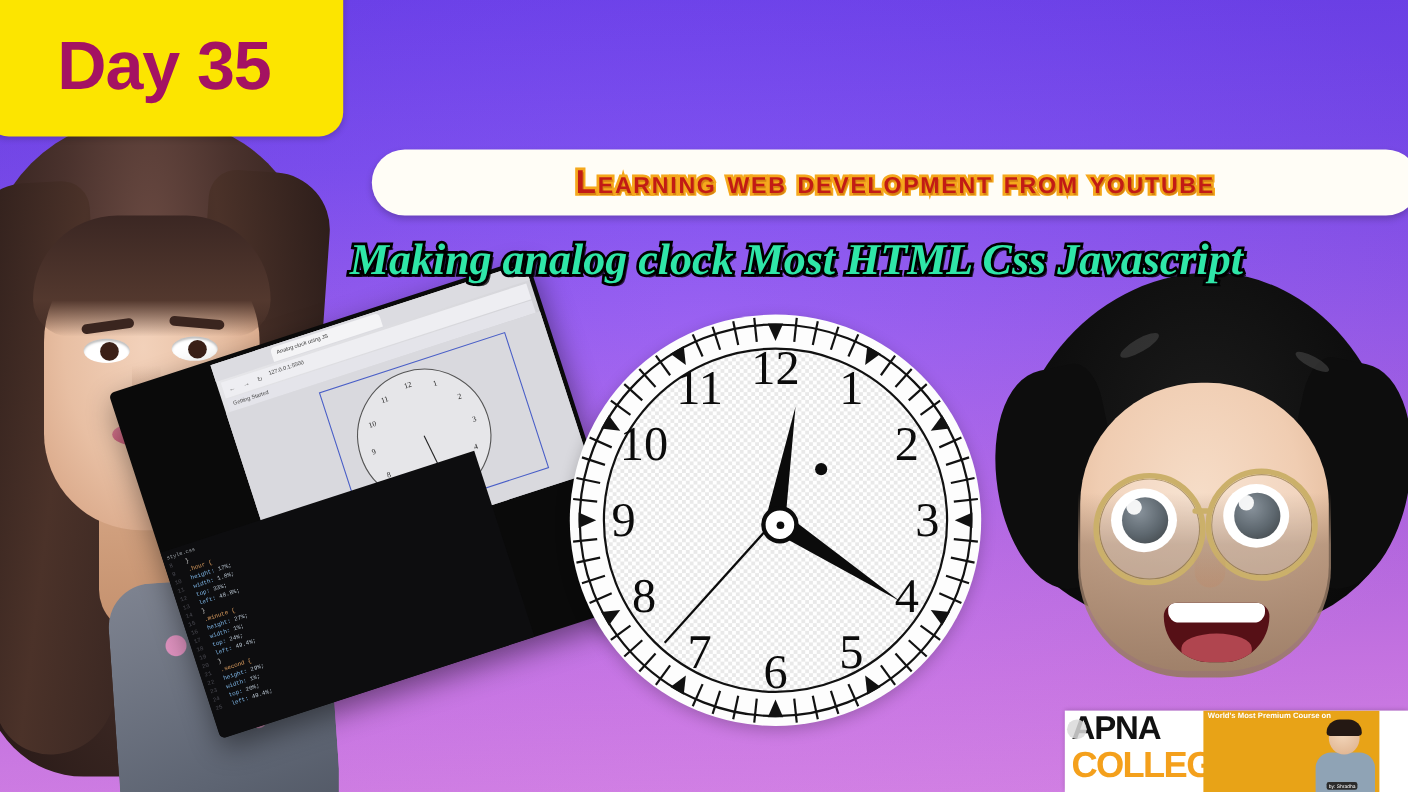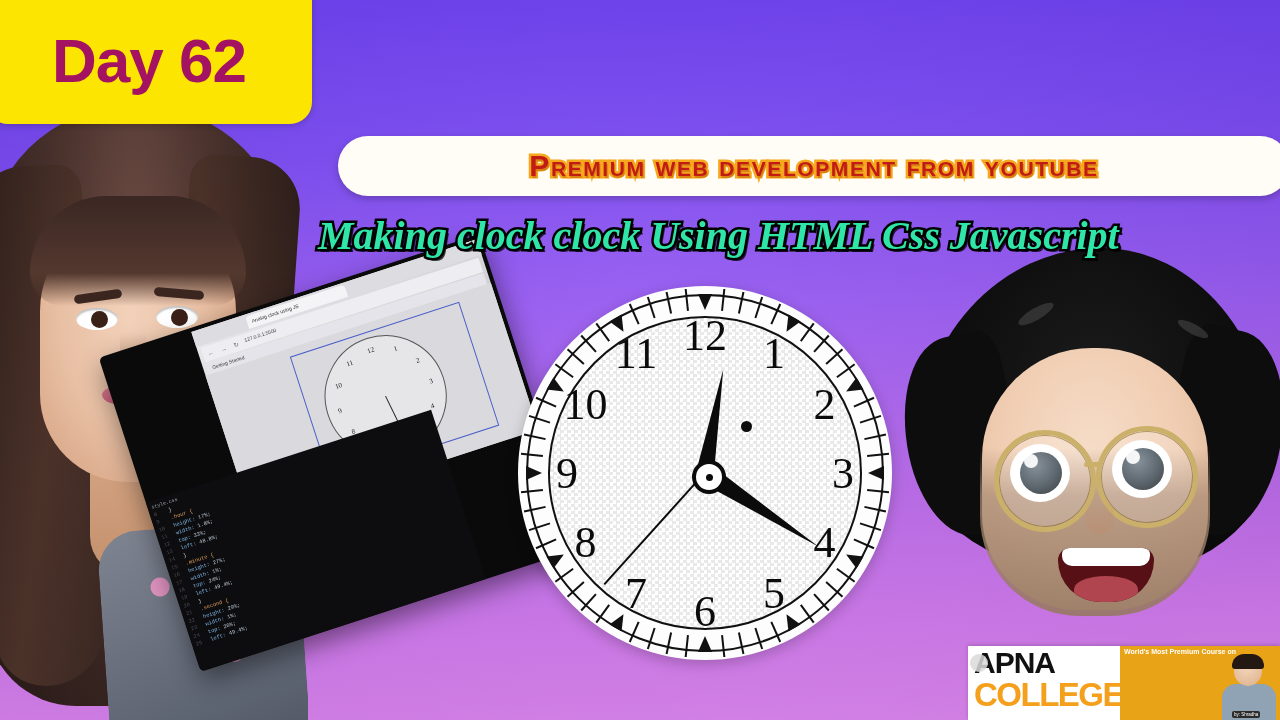--- a/index.html
+++ b/index.html
@@ -205,21 +205,21 @@
   .av-nose{position:absolute;left:178px;top:252px;width:28px;height:34px;
     background:linear-gradient(180deg,rgba(0,0,0,0),rgba(190,140,108,.45));border-radius:0 0 18px 18px;}
   .av-mouth{position:absolute;left:150px;top:300px;width:96px;height:54px;background:#561016;
     border-radius:14px 14px 48px 48px;overflow:hidden;}
   .av-teeth{position:absolute;left:4px;top:0;width:88px;height:18px;background:#fff;border-radius:6px 6px 10px 10px;}
   .av-tongue{position:absolute;left:16px;top:28px;width:64px;height:26px;background:#b0454f;border-radius:50% 50% 40% 40%;}
 
   
   .apna{position:absolute;left:968px;top:646px;width:312px;height:74px;background:#fff;
     display:flex;align-items:stretch;overflow:hidden;box-shadow:0 -1px 4px rgba(0,0,0,.2);}
-  .apna-left{position:relative;width:152px;padding:2px 0 0 6px;box-sizing:border-box;}
+  .apna-left{position:relative;width:126px;padding:2px 0 0 6px;box-sizing:border-box;}
   .apna-a{font-size:30px;font-weight:bold;color:#111;letter-spacing:-1px;line-height:30px;
     font-family:"Liberation Sans",sans-serif;}
   .apna-c{font-size:33px;font-weight:bold;color:#F4A01C;letter-spacing:-1.5px;line-height:33px;
     font-family:"Liberation Sans",sans-serif;}
   .apna-badge{position:absolute;left:2px;top:8px;width:18px;height:18px;border-radius:50%;
     background:#d9d9d9;opacity:.85;}
   .thumb{position:relative;width:160px;background:#E8A317;overflow:hidden;}
   .th-top{position:absolute;left:4px;top:2px;right:4px;font-size:7px;font-weight:bold;color:#fff;
     font-family:"Liberation Sans",sans-serif;white-space:nowrap;}
   .th-card{position:absolute;left:3px;top:12px;width:100px;height:50px;background:#1b2a36;border-radius:5px;}
@@ -427,29 +427,29 @@
     <div class="av-glass r"></div>
     <div class="av-bridge"></div>
     <div class="av-nose"></div>
     <div class="av-mouth">
       <div class="av-teeth"></div>
       <div class="av-tongue"></div>
     </div>
   </div>
 
   <div class="day-badge">
-    <span class="txt">Day 62</span>
+    <span class="txt">Day 35</span>
   </div>
 
 
   <div class="banner">
-    <span class="btxt">Premium web development from youtube</span>
-  </div>
-
-  <div class="subtitle">Making clock clock  Using HTML Css Javascript</div>
+    <span class="btxt">Learning web development from youtube</span>
+  </div>
+
+  <div class="subtitle">Making analog clock  Most HTML Css Javascript</div>
 
   <div class="apna">
     <div class="apna-left">
       <div class="apna-badge"></div>
       <div class="apna-a">APNA</div>
       <div class="apna-c">COLLEGE</div>
     </div>
     <div class="thumb">
       <div class="th-top">World's Most Premium Course on</div>
       <div class="th-person">

